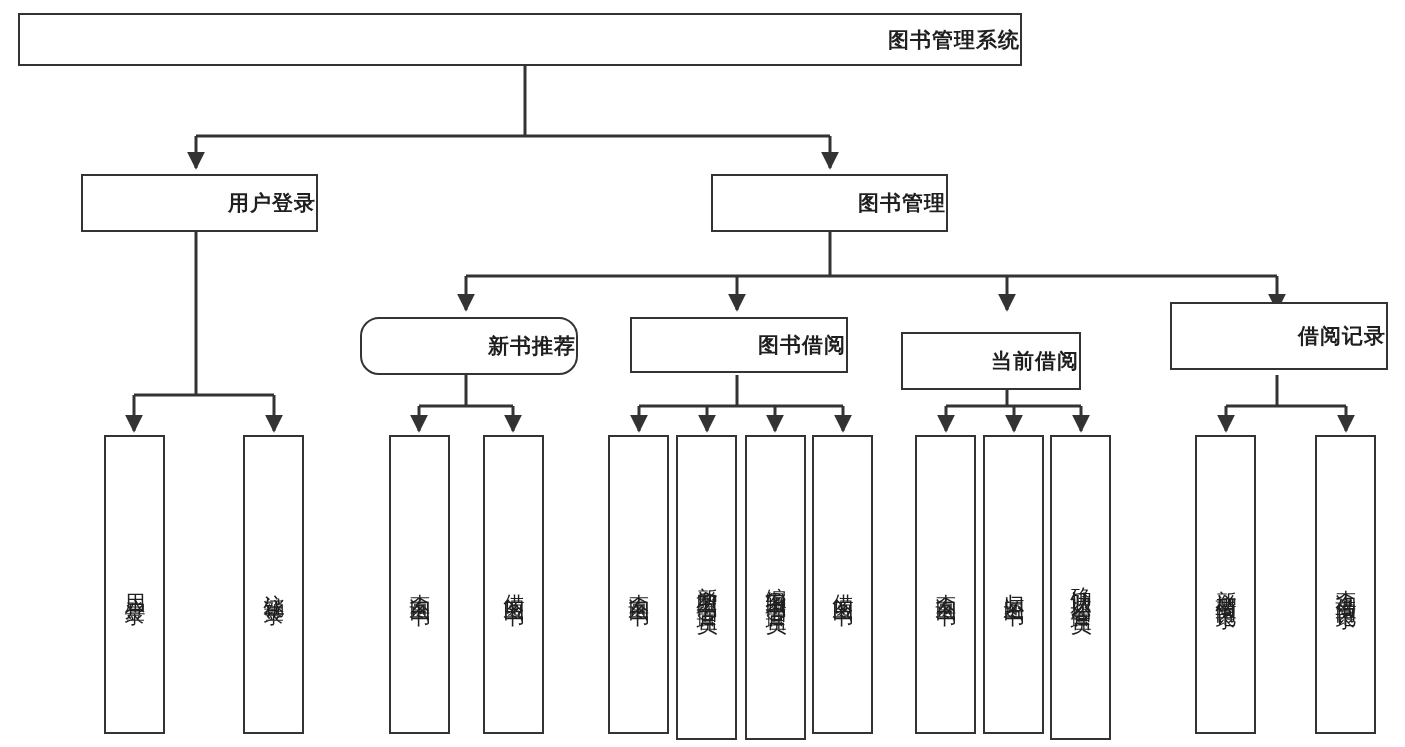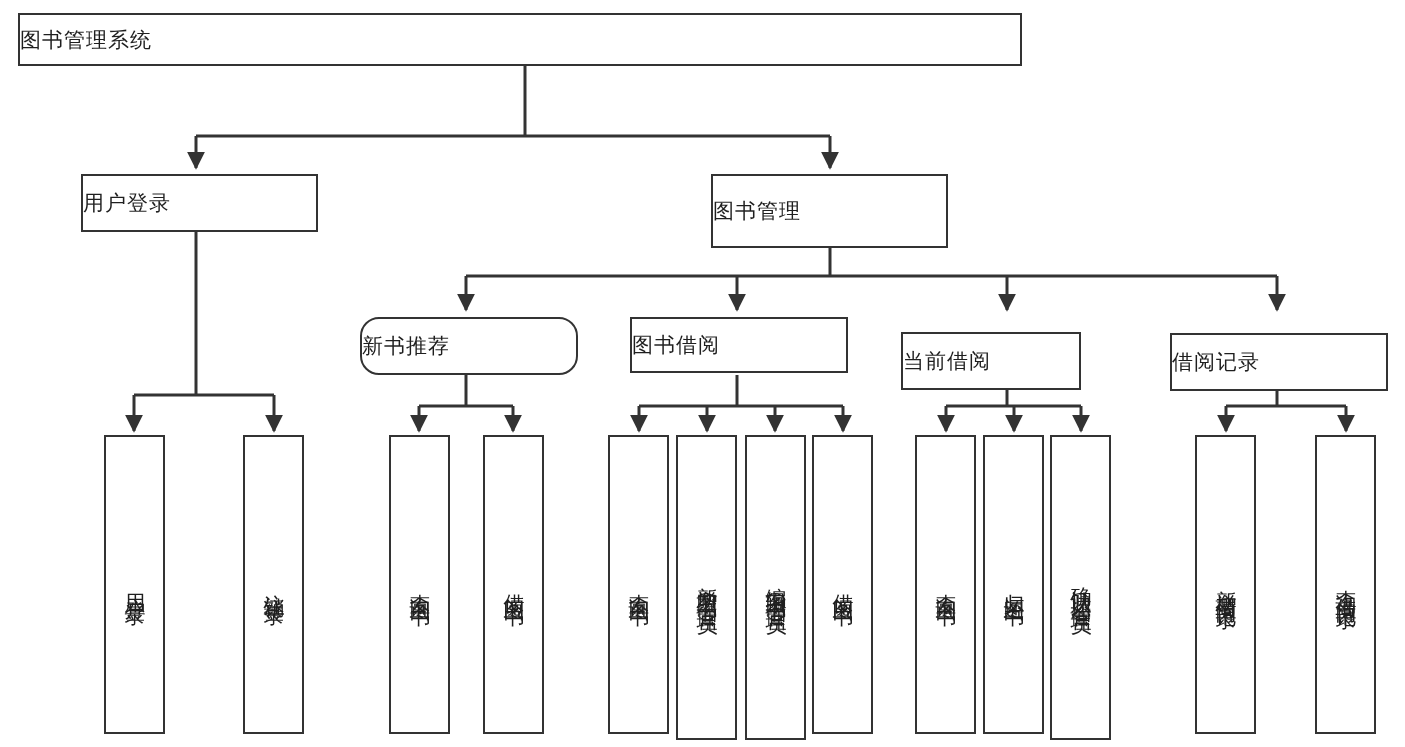--- a/index.html
+++ b/index.html
@@ -9,21 +9,21 @@
     color:#1f1f1f;
   }
   #canvas{position:relative;width:1405px;height:747px;background:#fff;}
   svg#wires{position:absolute;left:0;top:0;width:1405px;height:747px;}
 
   .node{
     position:absolute;box-sizing:border-box;
     border:2px solid #333333;background:#ffffff;
   }
   .node.h{
-    display:flex;align-items:center;justify-content:flex-start;
+    display:flex;align-items:center;justify-content:flex-end;font-weight:bold;
   }
   .node.h .lbl{
     font-size:21px;line-height:1.1;white-space:nowrap;letter-spacing:1px;
   }
   .node.v{
     display:flex;align-items:center;justify-content:center;
   }
   .node.v .lbl{
     writing-mode:vertical-rl;text-orientation:upright;
     font-size:21px;line-height:1.38;letter-spacing:4px;white-space:nowrap;
@@ -90,34 +90,34 @@
     </g>
   </svg>
 
   <div class="node h" style="left:18px;top:13px;width:1004px;height:53px;">
     <span class="lbl">图书管理系统</span>
   </div>
 
   <div class="node h" style="left:81px;top:174px;width:237px;height:58px;">
     <span class="lbl">用户登录</span>
   </div>
-  <div class="node h" style="left:711px;top:174px;width:237px;height:74px;">
+  <div class="node h" style="left:711px;top:174px;width:237px;height:58px;">
     <span class="lbl">图书管理</span>
   </div>
 
   <div class="node h" style="left:360px;top:317px;width:218px;height:58px;border-radius:19px;">
     <span class="lbl">新书推荐</span>
   </div>
   <div class="node h" style="left:630px;top:317px;width:218px;height:56px;">
     <span class="lbl">图书借阅</span>
   </div>
   <div class="node h" style="left:901px;top:332px;width:180px;height:58px;">
     <span class="lbl">当前借阅</span>
   </div>
-  <div class="node h" style="left:1170px;top:333px;width:218px;height:58px;">
+  <div class="node h" style="left:1170px;top:302px;width:218px;height:68px;">
     <span class="lbl">借阅记录</span>
   </div>
 
   <div class="node v" style="left:104px;top:435px;width:61px;height:299px;">
     <span class="lbl">用户登录</span>
   </div>
   <div class="node v" style="left:243px;top:435px;width:61px;height:299px;">
     <span class="lbl">注销登录</span>
   </div>
 

